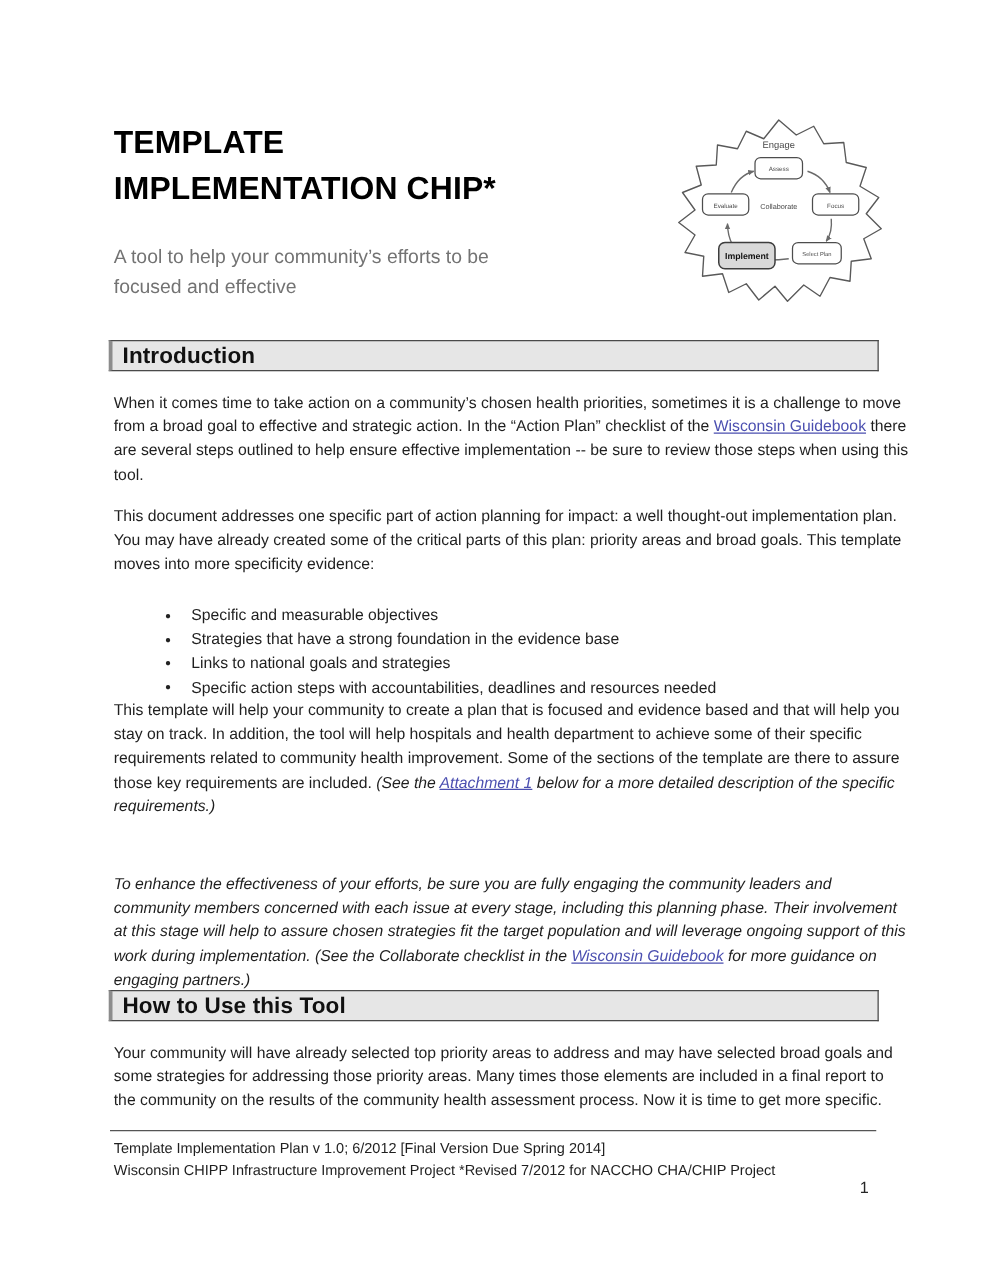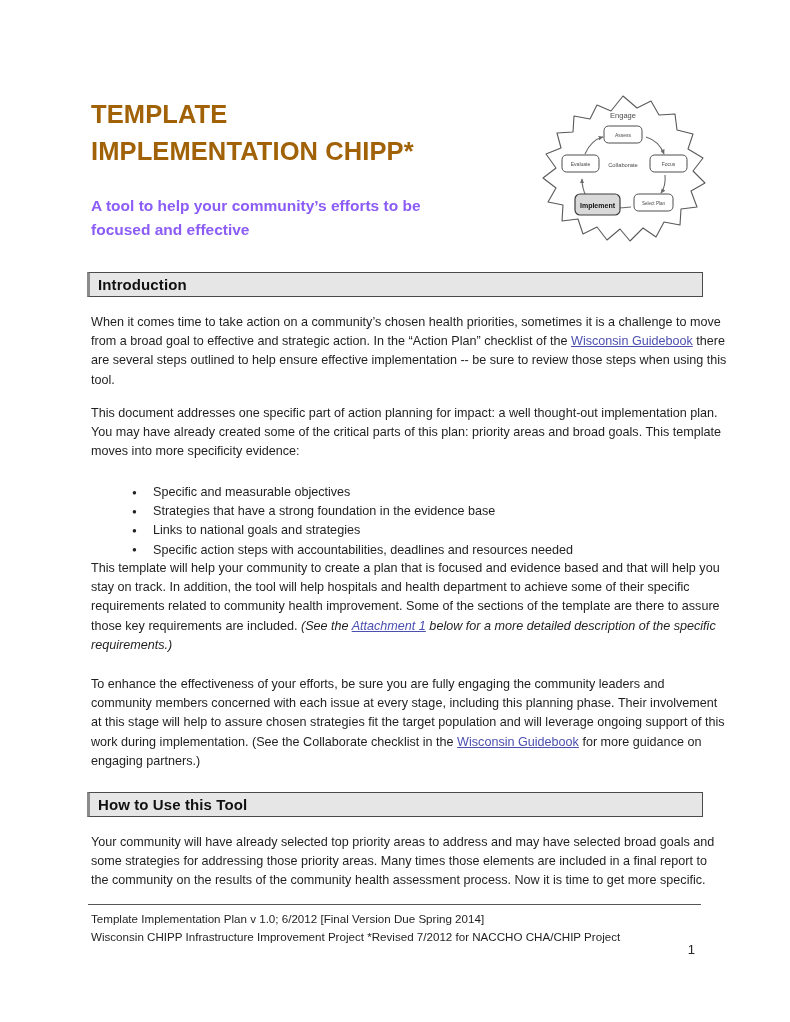--- a/index.html
+++ b/index.html
@@ -26,28 +26,28 @@
     position: absolute;
     left: 91px;
     top: 96px;
     width: 420px;
   }
   .doc-title {
     font-size: 25.5px;
     font-weight: bold;
     letter-spacing: 0.1px;
     line-height: 1.47;
-    color: #a16207;
+    color: #000000;
     margin: 0;
   }
   .doc-subtitle {
     font-size: 15.5px;
-    font-weight: bold;
+    font-weight: normal;
     line-height: 1.52;
-    color: #8b5cf6;
+    color: #737373;
     margin: 23px 0 0 0;
     max-width: 345px;
   }
 
   
   .diagram {
     position: absolute;
     left: 533px;
     top: 92px;
     width: 180px;
@@ -62,21 +62,21 @@
     width: 616px;
     height: 25px;
     background: #e6e6e6;
     border: 1px solid #4a4a4a;
     border-left: 3px solid #8c8c8c;
     box-sizing: border-box;
     display: flex;
     align-items: center;
   }
   .section-bar span {
-    font-size: 15px;
+    font-size: 18px;
     font-weight: bold;
     color: #111;
     padding-left: 8px;
     letter-spacing: 0.1px;
   }
   #bar-intro { top: 272px; }
   #bar-howto { top: 792px; text-align: center; }
 
   
   .body-text {
@@ -87,21 +87,21 @@
     line-height: 19.2px;
     color: #1f1f1f;
     text-align: left;
   }
   .body-text.narrow { width: 634px; }
 
   #p1 { top: 313px; }
   #p2 { top: 404px; }
   #bullets { top: 471px; }
   #p3 { top: 559px; }
-  #p4 { top: 675px; }
+  #p4 { top: 698px; font-style: italic; }
   #p5 { top: 833px; }
 
   
   ul.bullets {
     margin: 12px;
     padding: 0;
     list-style: none;
   }
   ul.bullets li {
     position: relative;
@@ -157,21 +157,21 @@
   }
 </style>
 </head>
 <body>
 
 <div class="page">
 
   <div class="title-block">
     <h1 class="doc-title">
       <span>TEMPLATE</span><br>
-      <span>IMPLEMENTATION CHIPP*</span>
+      <span>IMPLEMENTATION CHIP*</span>
     </h1>
     <p class="doc-subtitle">A tool to help your community’s efforts to be focused and effective</p>
   </div>
 
   <div class="diagram">
     <svg width="180" height="158" viewBox="0 0 180 158" xmlns="http://www.w3.org/2000/svg">
 
       <polygon points="90,4 104,16 118,9 126,23 142,22 144,38 160,42 155,57 170,66 160,79 172,91 158,99 164,115 148,117 147,133 131,130 123,145 110,136 97,149 87,137 74,148 64,135 50,142 45,127 29,129 30,113 15,110 23,96 10,86 23,76 13,62 28,56 24,41 40,40 41,24 57,27 64,13 78,19" fill="#ffffff" stroke="#595959" stroke-width="1.1" stroke-linejoin="round"></polygon>
 
       <text x="90" y="26" text-anchor="middle" font-family="Liberation Sans, sans-serif" font-size="7.5" fill="#4a4a4a">Engage</text>

